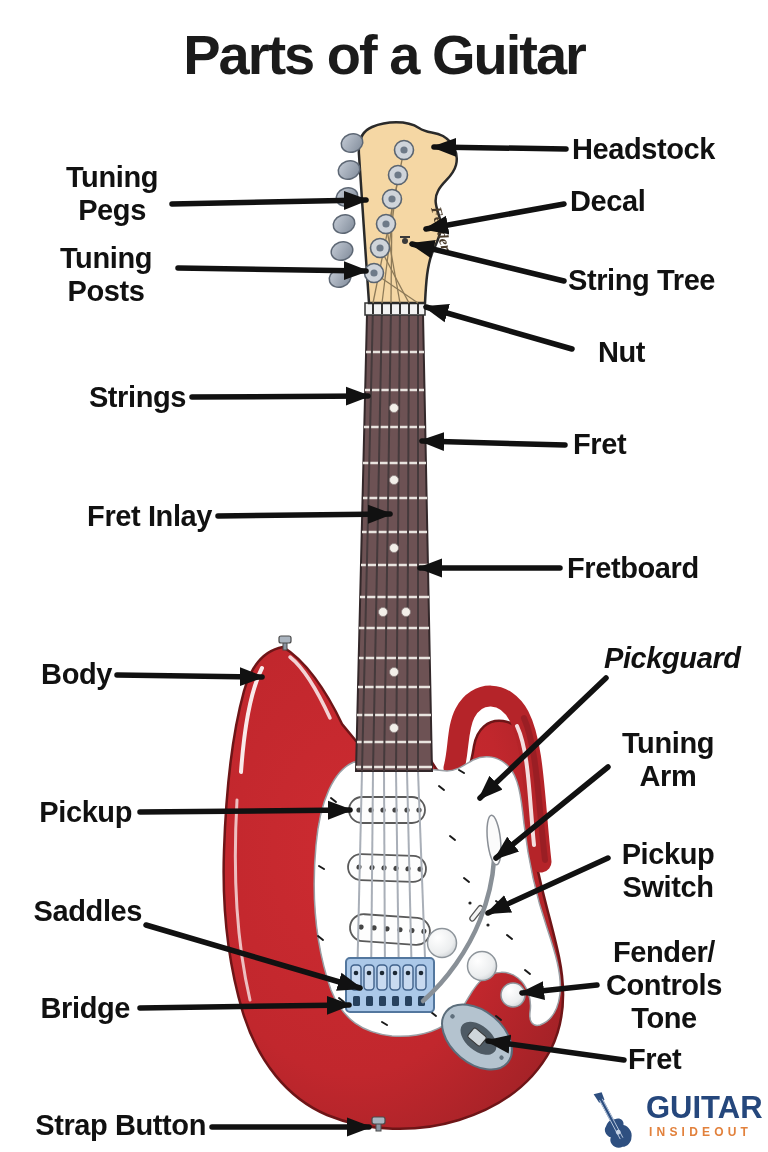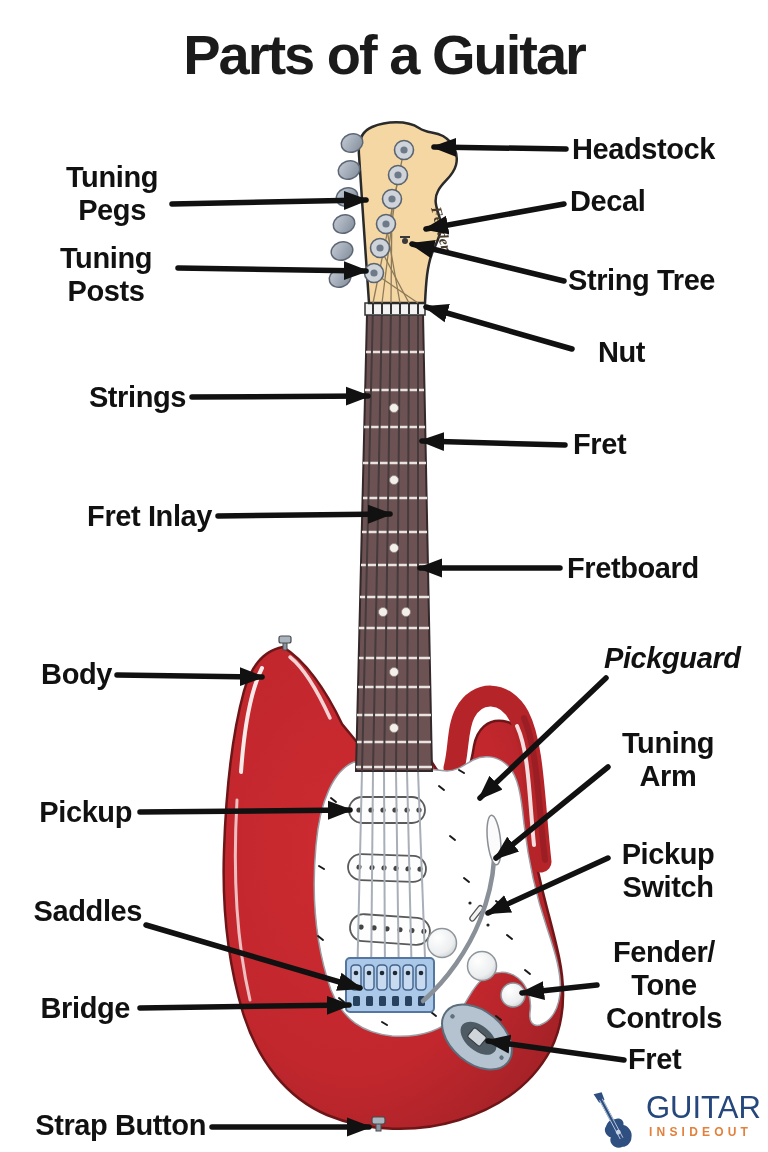--- a/index.html
+++ b/index.html
@@ -13,21 +13,21 @@
   }
   .lbl{
     position:absolute;font-size:29px;font-weight:800;color:#111;
     letter-spacing:-0.4px;line-height:33px;white-space:nowrap;
   }
   .lbl.center{text-align:center;white-space:normal;}
   .lbl.right{text-align:right;}
   svg{position:absolute;left:0;top:0;}
   #logo{position:absolute;left:588px;top:1086px;width:180px;height:66px;}
   #logo-name{
-    position:absolute;left:58px;top:6px;font-size:31px;font-weight:400;
+    position:absolute;left:58px;top:6px;font-size:31px;font-weight:700;
     color:#25477c;letter-spacing:0px;line-height:31px;
   }
   #logo-sub{
     position:absolute;left:61px;top:39px;font-size:12px;font-weight:700;
     color:#e2813c;letter-spacing:4.2px;line-height:14px;
   }
 </style>
 </head>
 <body>
 
@@ -366,22 +366,22 @@
   <div class="lbl center" style="left:593px;top:727px;width:150px;">
       <div>Tuning</div>
       <div>Arm</div>
     </div>
   <div class="lbl center" style="left:593px;top:838px;width:150px;">
       <div>Pickup</div>
       <div>Switch</div>
     </div>
   <div class="lbl center" style="left:586px;top:936px;width:156px;">
       <div>Fender/</div>
+      <div>Controls</div>
       <div>Tone</div>
-      <div>Controls</div>
     </div>
   <div class="lbl" style="left:628px;top:1043px;"><span>Fret</span></div>
 
   <div id="logo">
     <svg width="58" height="66" viewBox="0 0 58 66">
       <g transform="translate(27,40) rotate(-28)" fill="#2e4f80">
         <rect x="-2" y="-32" width="4" height="30" rx="1"></rect>
         <path d="M -4,-38 L 4,-36 L 3,-28 L -3,-28 Z"></path>
         <path d="M -8,-4 C -13,-2 -12,6 -9,8 C -14,12 -11,22 -3,22 C 1,24 7,22 9,18 C 13,14 12,6 8,3 C 11,-1 8,-6 3,-6 C 1,-8 -4,-8 -8,-4 Z"></path>
         <circle cx="0" cy="7" r="2.4" fill="#c8d4e6"></circle>

